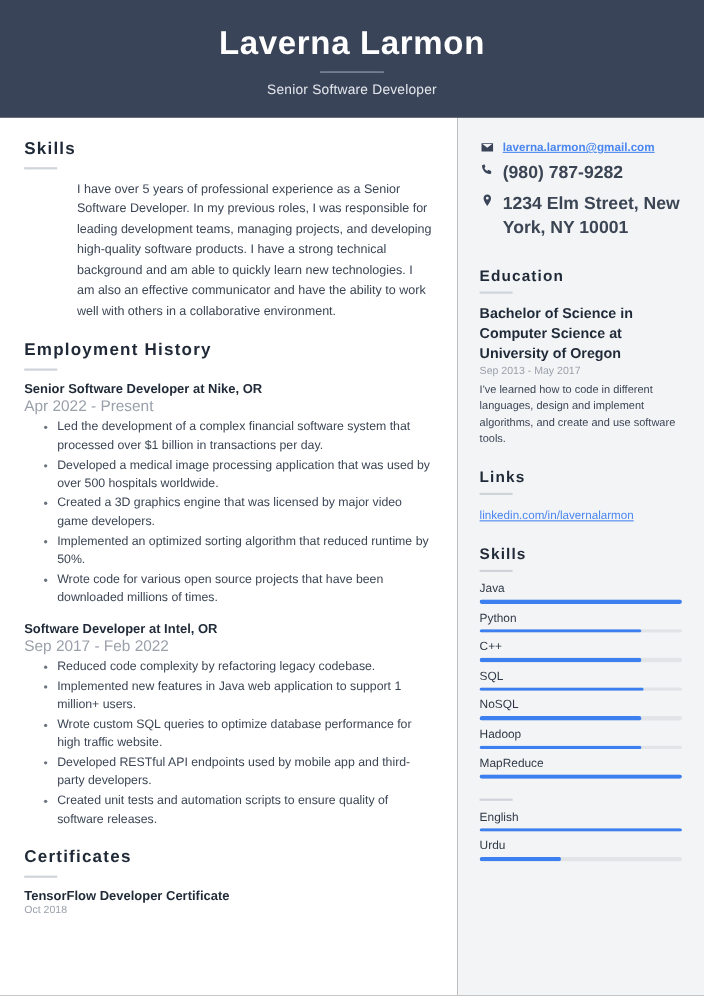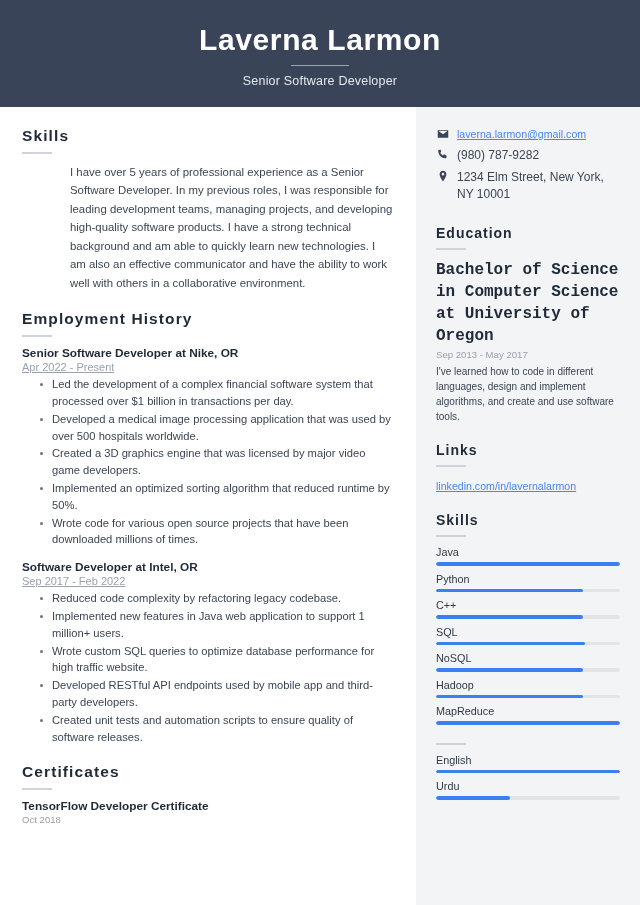--- a/index.html
+++ b/index.html
@@ -91,24 +91,23 @@
     margin-left: 48px;
   }
   .job { margin-bottom: 12px; }
   .job-heading {
     font-size: 11.8px;
     font-weight: bold;
     color: #1f2937;
     margin-bottom: 1px;
   }
   .job-date {
-    font-size: 11px;
+    font-size: 14px;
     color: #9aa1ab;
     margin-bottom: 3px;
-    text-decoration: underline;
   }
   ul.bullets {
     list-style: none;
     padding-left: 18px;
   }
   ul.bullets li {
     position: relative;
     font-size: 11.2px;
     line-height: 1.5;
     color: #3b4554;
@@ -132,56 +131,55 @@
     font-weight: bold;
     color: #1f2937;
     margin-bottom: 1px;
   }
   .cert-date {
     font-size: 9.6px;
     color: #9aa1ab;
   }
 
   
-  .contact { margin-bottom: 22px; }
+  .contact { margin-bottom: 22px; font-weight: bold; }
   .contact-row {
     display: flex;
     align-items: flex-start;
     margin-bottom: 5px;
   }
   .contact-icon {
     width: 14px;
     min-width: 14px;
     margin-right: 7px;
     padding-top: 1px;
     display: flex;
     justify-content: center;
     color: #394459;
   }
   .contact-icon svg { display: block; }
   .contact-text {
-    font-size: 12px;
+    font-size: 16px;
     line-height: 1.42;
     color: #3b4554;
   }
   .link {
     font-size: 10.6px;
     color: #4a86f0;
     text-decoration: underline;
     line-height: 1.42;
     word-break: break-all;
   }
 
   .edu-degree {
-    font-size: 16px;
+    font-size: 13px;
     font-weight: bold;
     color: #1f2937;
     line-height: 1.38;
     margin-bottom: 2px;
-    font-family: Liberation Mono, monospace;
   }
   .edu-date {
     font-size: 9.6px;
     color: #9aa1ab;
     margin-bottom: 4px;
   }
   .edu-desc {
     font-size: 10px;
     line-height: 1.5;
     color: #3b4554;

